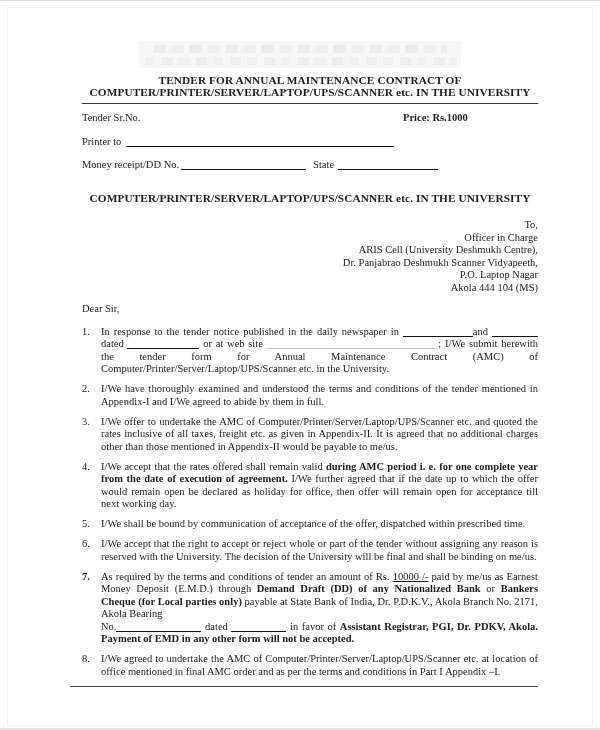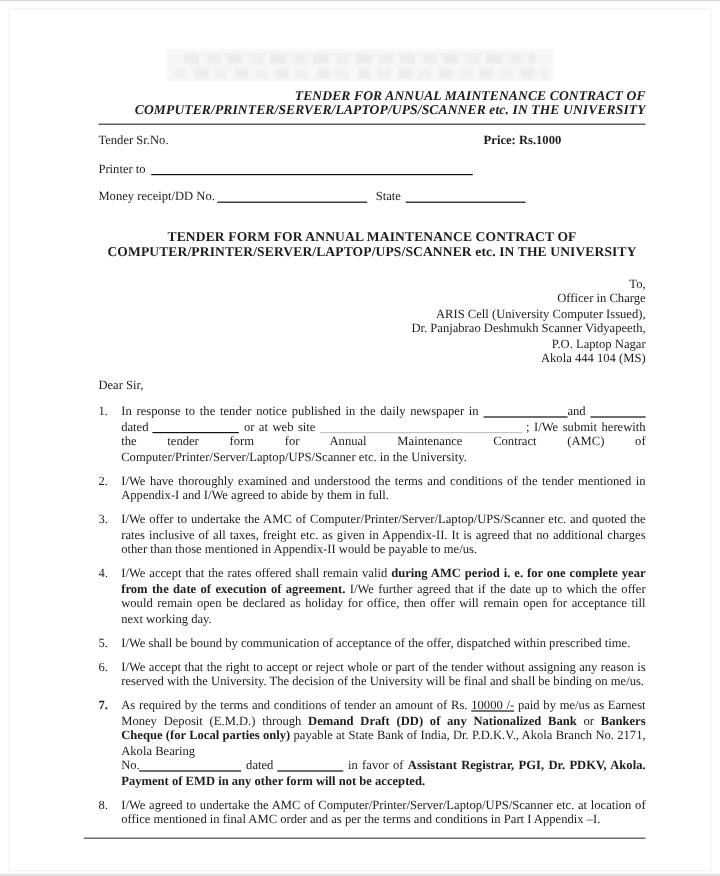--- a/index.html
+++ b/index.html
@@ -10,22 +10,22 @@
   
   .wm{margin:40px auto 0;width:322px;height:27px;background:#f7f7f7;padding-top:1px;box-sizing:border-box;}
   .wm-line{height:8px;margin:3px 14px 0;border-radius:2px;filter:blur(0.7px);
            background:repeating-linear-gradient(90deg,#ececec 0 13px,#f6f6f6 13px 19px,#efefef 19px 31px,#f7f7f7 31px 36px);}
   .wm-line.w2{margin:4px 4px 0 6px;background:repeating-linear-gradient(90deg,#f0f0f0 0 10px,#f7f7f7 10px 17px,#ededed 17px 28px,#f6f6f6 28px 34px);}
 
   .content{margin:0 62px 0 82px;font-size:10.5px;line-height:12.5px;}
   .b{font-weight:bold;}
   .u{text-decoration:underline;}
 
-  .title{margin-top:6px;text-align:right;font-weight:bold;font-size:11.3px;line-height:12.3px;
-         padding-bottom:4px;border-bottom:1px solid #3a3a3a;letter-spacing:.1px;font-style:italic;}
+  .title{margin-top:6px;text-align:center;font-weight:bold;font-size:11.3px;line-height:12.3px;
+         padding-bottom:4px;border-bottom:1px solid #3a3a3a;letter-spacing:.1px;}
   .title2{margin-top:21px;text-align:center;font-weight:bold;font-size:11.3px;line-height:12.3px;letter-spacing:.1px;}
 
   .meta-row{position:relative;white-space:nowrap;}
   .row1{margin-top:8px;}
   .row2{margin-top:12px;}
   .row3{margin-top:10px;}
   .price{position:absolute;left:321px;top:0;font-weight:bold;}
   .fill{display:inline-block;height:9px;border-bottom:1.2px solid #111;vertical-align:-2px;}
   .fill.light{border-bottom-color:#c3c3c3;}
   .w-issued{width:268px;margin-left:5px;}
@@ -66,29 +66,28 @@
 
     <div class="meta-row row2">
       <span>Printer to</span><span class="fill w-issued"></span>
     </div>
 
     <div class="meta-row row3">
       <span>Money receipt/DD No.</span><span class="fill w-receipt"></span><span class="datelbl">State</span><span class="fill w-date"></span>
     </div>
 
     <div class="title2">
-      <div>TENDER FORM FOR ANNUAL MAINTENANCE CONTRACT  OF</div>
       <div>COMPUTER/PRINTER/SERVER/LAPTOP/UPS/SCANNER etc.  IN THE UNIVERSITY</div>
     </div>
 
     <div class="addr">
       <div>To,</div>
       <div class="addr-lines">
         <div>Officer in Charge</div>
-        <div>ARIS Cell (University Computer Issued),</div>
+        <div>ARIS Cell (University Deshmukh Centre),</div>
         <div>Dr. Panjabrao Deshmukh Scanner Vidyapeeth,</div>
         <div>P.O. Laptop Nagar</div>
         <div>Akola 444 104 (MS)</div>
       </div>
     </div>
 
     <div class="dear">Dear Sir,</div>
 
     <div class="list">
         <div class="item">

